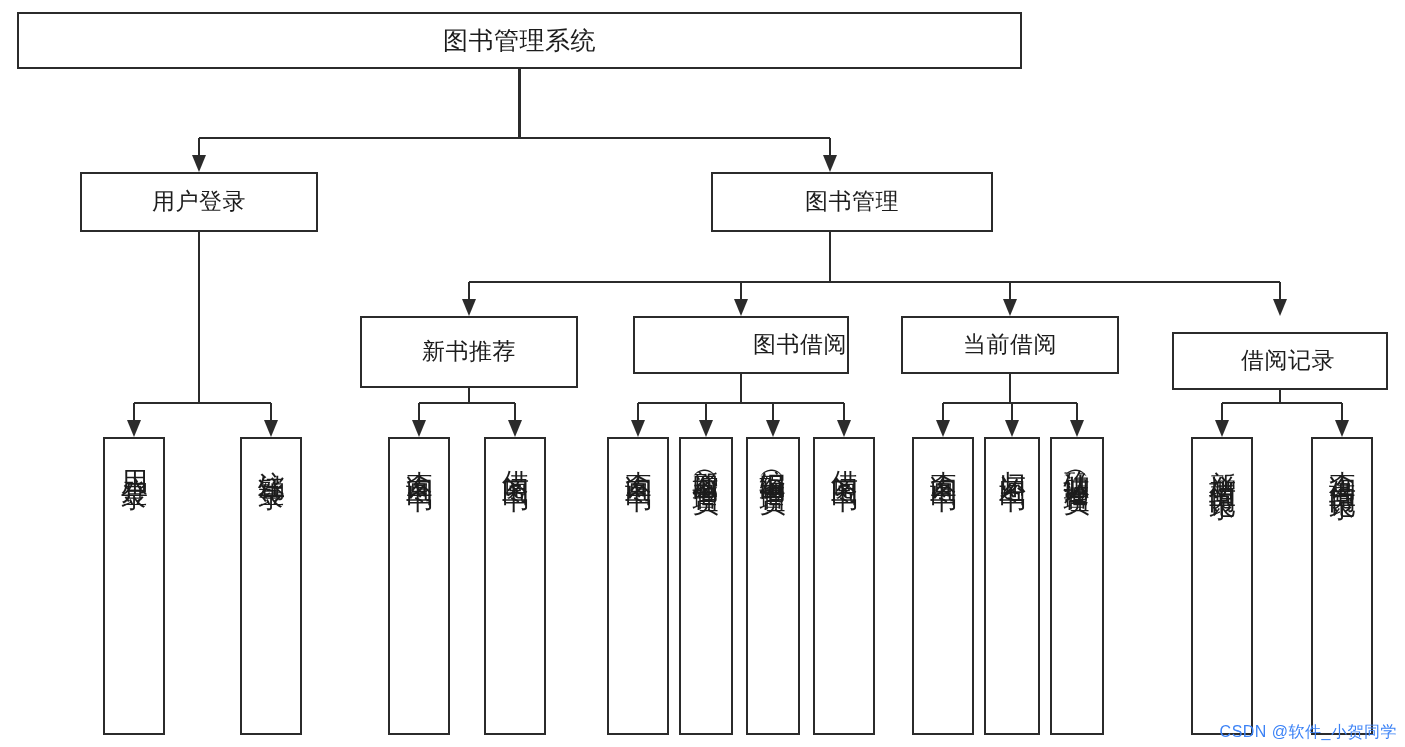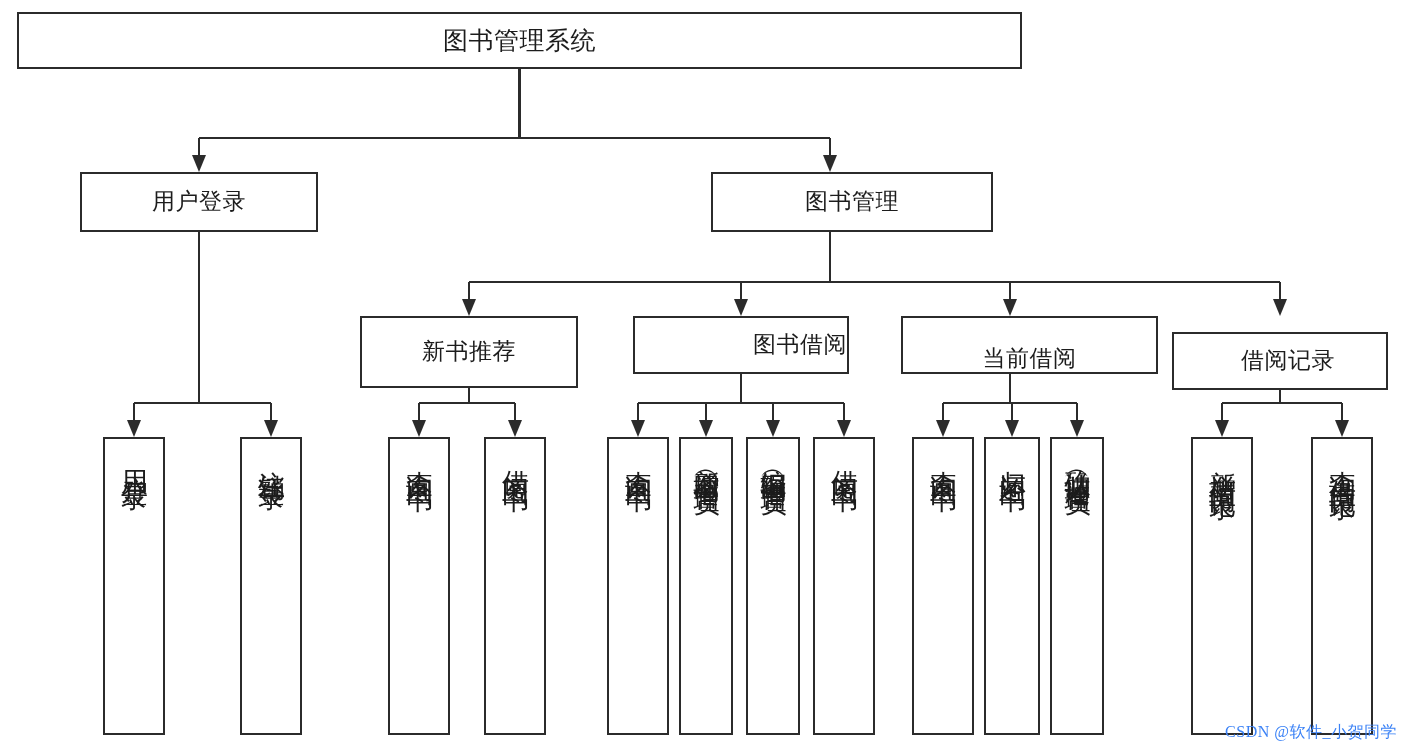--- a/index.html
+++ b/index.html
@@ -10,21 +10,20 @@
   body {
     font-family: "Liberation Sans", "DejaVu Sans", sans-serif;
     color: #1a1a1a;
   }
   #canvas {
     position: relative;
     width: 1405px;
     height: 747px;
     background: #ffffff;
     overflow: hidden;
-    font-family: Liberation Serif, serif;
   }
   #edges {
     position: absolute;
     left: 0;
     top: 0;
     width: 1405px;
     height: 747px;
     pointer-events: none;
   }
   .node {
@@ -150,21 +149,21 @@
       </div>
       <div class="node horiz" style="left: 711px; top: 172px; width: 282px; height: 60px;">
         <span class="lbl">图书管理</span>
       </div>
       <div class="node horiz" style="left: 360px; top: 316px; width: 218px; height: 72px;">
         <span class="lbl">新书推荐</span>
       </div>
       <div class="node horiz" style="left: 633px; top: 316px; width: 216px; height: 58px; justify-content: flex-end;">
         <span class="lbl">图书借阅</span>
       </div>
-      <div class="node horiz" style="left: 901px; top: 316px; width: 257px; height: 58px; align-items: flex-end;">
+      <div class="node horiz" style="left: 901px; top: 316px; width: 218px; height: 58px;">
         <span class="lbl">当前借阅</span>
       </div>
       <div class="node horiz" style="left: 1172px; top: 332px; width: 216px; height: 58px; padding-left: 16px;">
         <span class="lbl">借阅记录</span>
       </div>
       <div class="node vert" style="left: 103px; top: 437px; width: 62px; height: 298px;">
         <span class="lbl">用户登录</span>
       </div>
       <div class="node vert" style="left: 240px; top: 437px; width: 62px; height: 298px;">
         <span class="lbl">注销登录</span>

